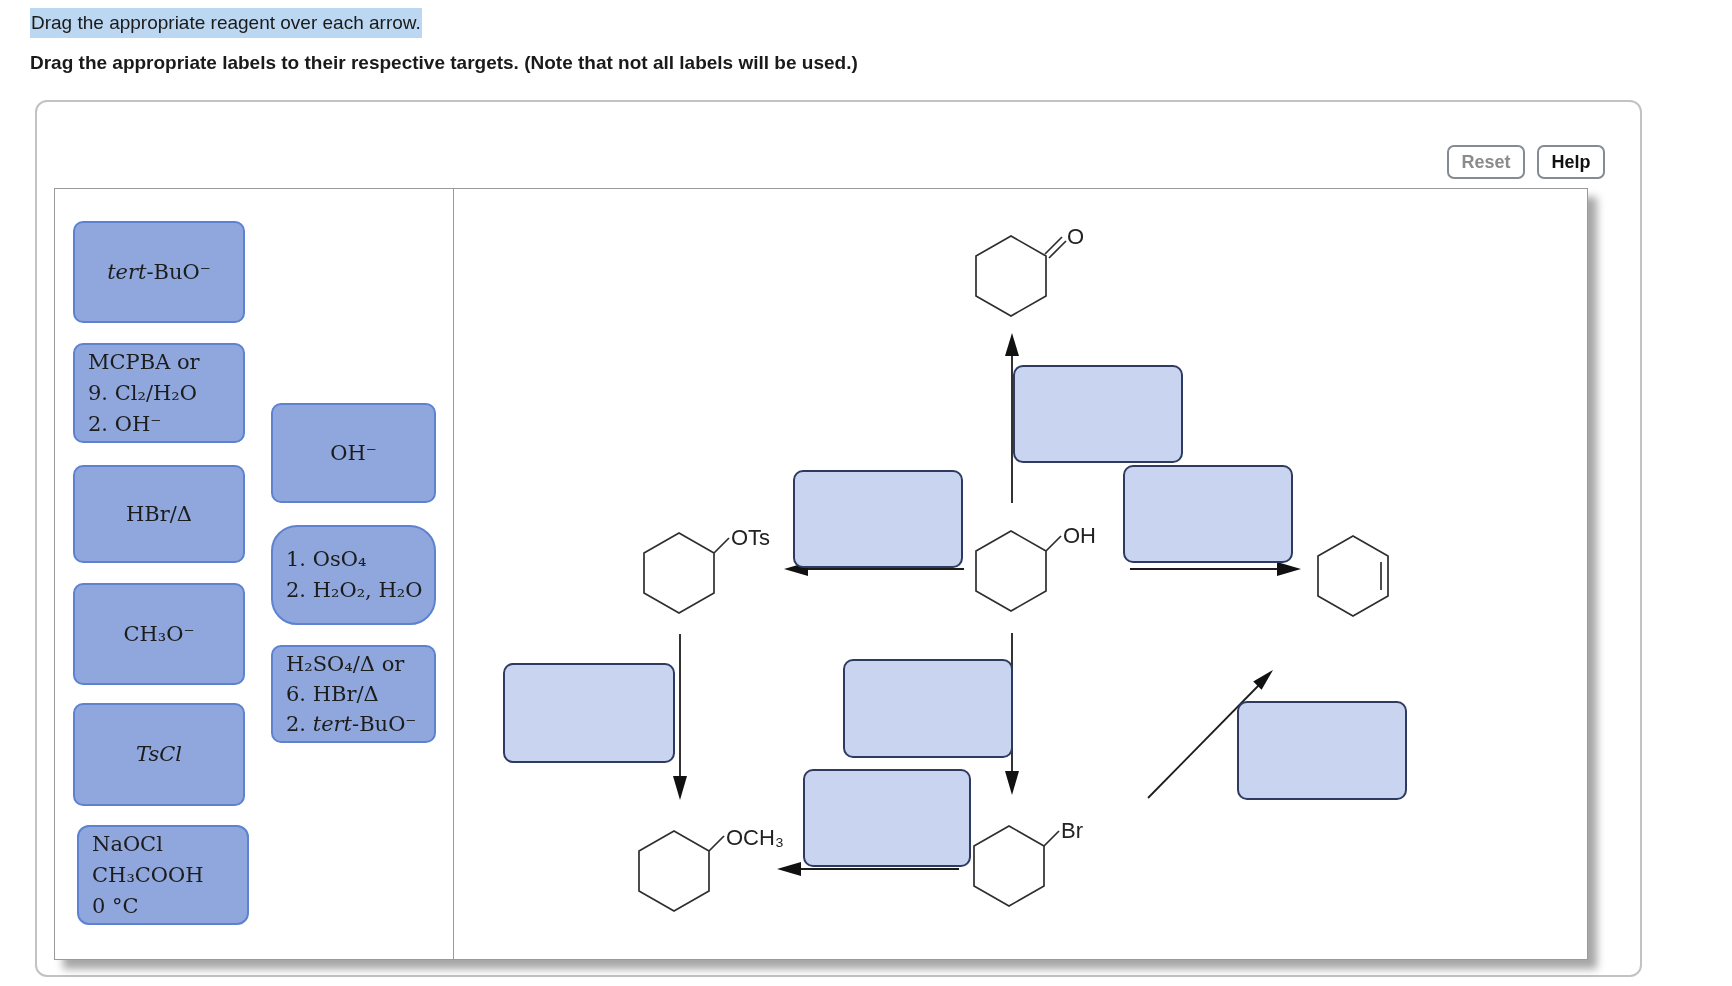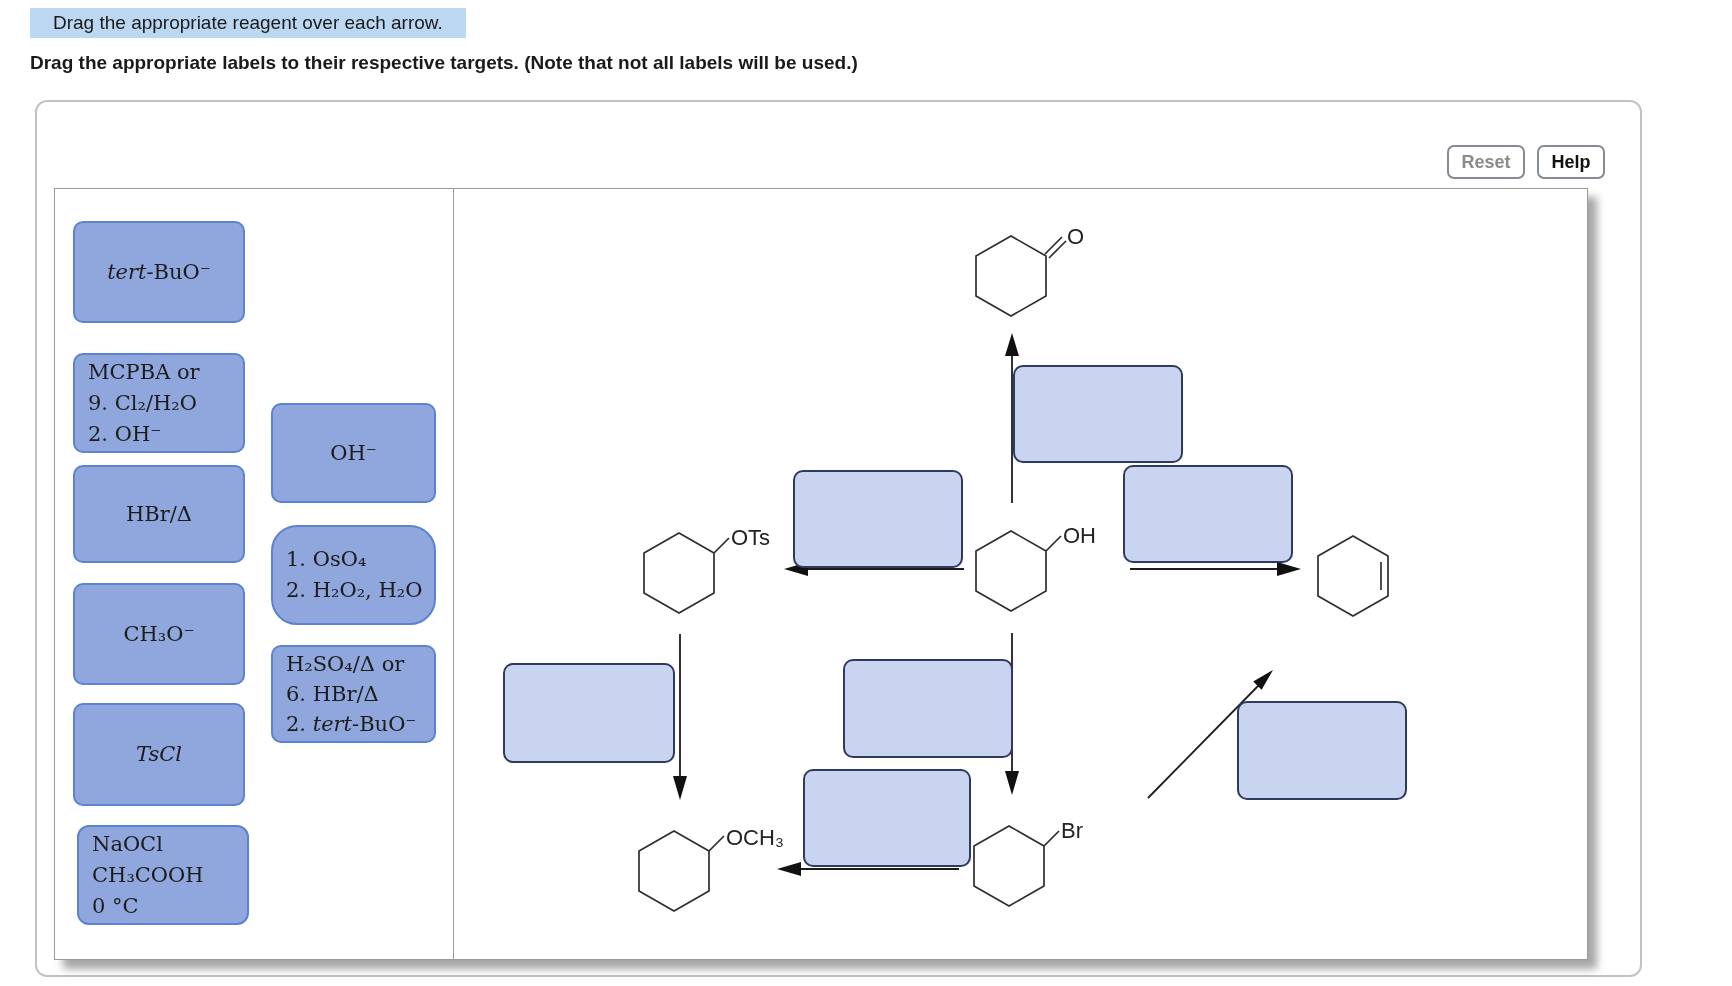--- a/index.html
+++ b/index.html
@@ -1,19 +1,19 @@
 <!DOCTYPE html>
 <html><head>
 <meta charset="utf-8">
 <style>
   html,body{margin:0;padding:0;background:#fff;}
   .page{position:relative;width:1732px;height:986px;background:#fff;overflow:hidden;
         font-family:"Liberation Sans",sans-serif;color:#1a1a1a;}
   .instr1{position:absolute;left:30px;top:8px;font-size:19px;
-          background:#bcd7f1;padding:4px 23px;}
+          background:#bcd7f1;padding:4px 1px;}
   .instr2{position:absolute;left:30px;top:52px;font-size:19px;font-weight:bold;}
   .panel{position:absolute;left:35px;top:100px;width:1603px;height:873px;
          border:2px solid #c2c2c2;border-radius:12px;background:#fff;}
   .btn{position:absolute;top:27px;height:34px;background:#fff;border:2px solid #848b92;
        border-radius:7px;font-family:"Liberation Sans",sans-serif;
        font-size:18px;font-weight:bold;cursor:pointer;padding:0 12px;margin-top:16px;}
   .btn.reset{left:1410px;width:78px;color:#8b8b8b;}
   .btn.help{left:1500px;width:68px;color:#111;}
   .workspace{position:absolute;left:17px;top:86px;width:1532px;height:770px;
              background:#fff;border:1px solid #9a9a9a;
@@ -48,21 +48,21 @@
     <button class="btn reset">Reset</button>
     <button class="btn help">Help</button>
 
     <div class="workspace">
       <div class="divider"></div>
 
       <div class="bank-box center" style="left:18px;top:32px;height:102px;">
         <span><i>tert</i><span>-BuO⁻</span></span>
       </div>
 
-      <div class="bank-box left" style="left:18px;top:154px;height:100px;margin-top:10px;">
+      <div class="bank-box left" style="left:18px;top:154px;height:100px;">
         <span>MCPBA or</span>
         <span>9. Cl₂/H₂O</span>
         <span>2. OH⁻</span>
       </div>
 
       <div class="bank-box center" style="left:18px;top:276px;height:98px;">
         <span>HBr/Δ</span>
       </div>
 
       <div class="bank-box center" style="left:18px;top:394px;height:102px;">

